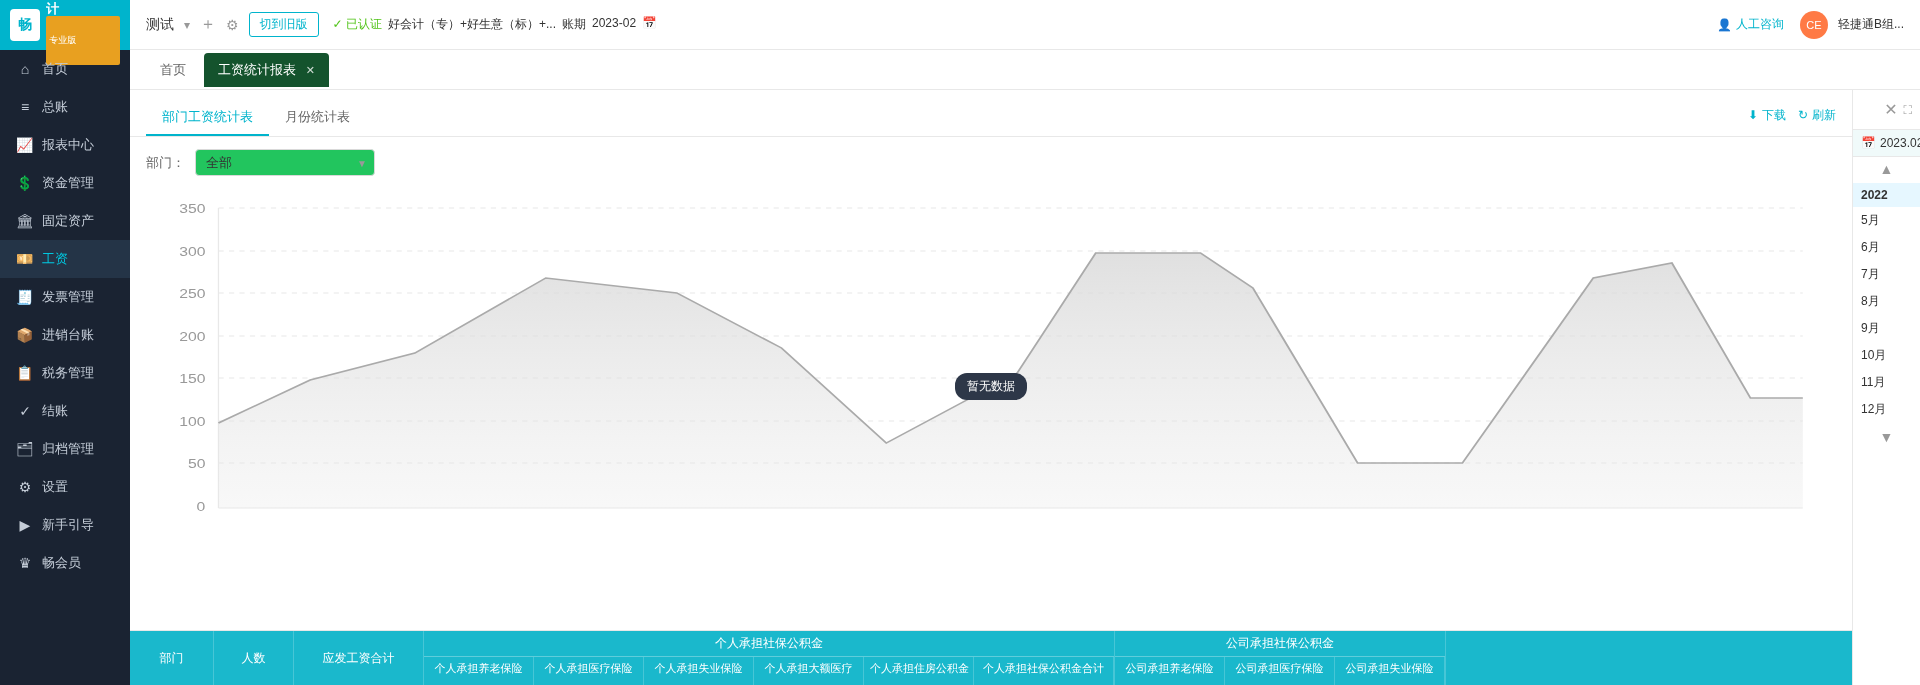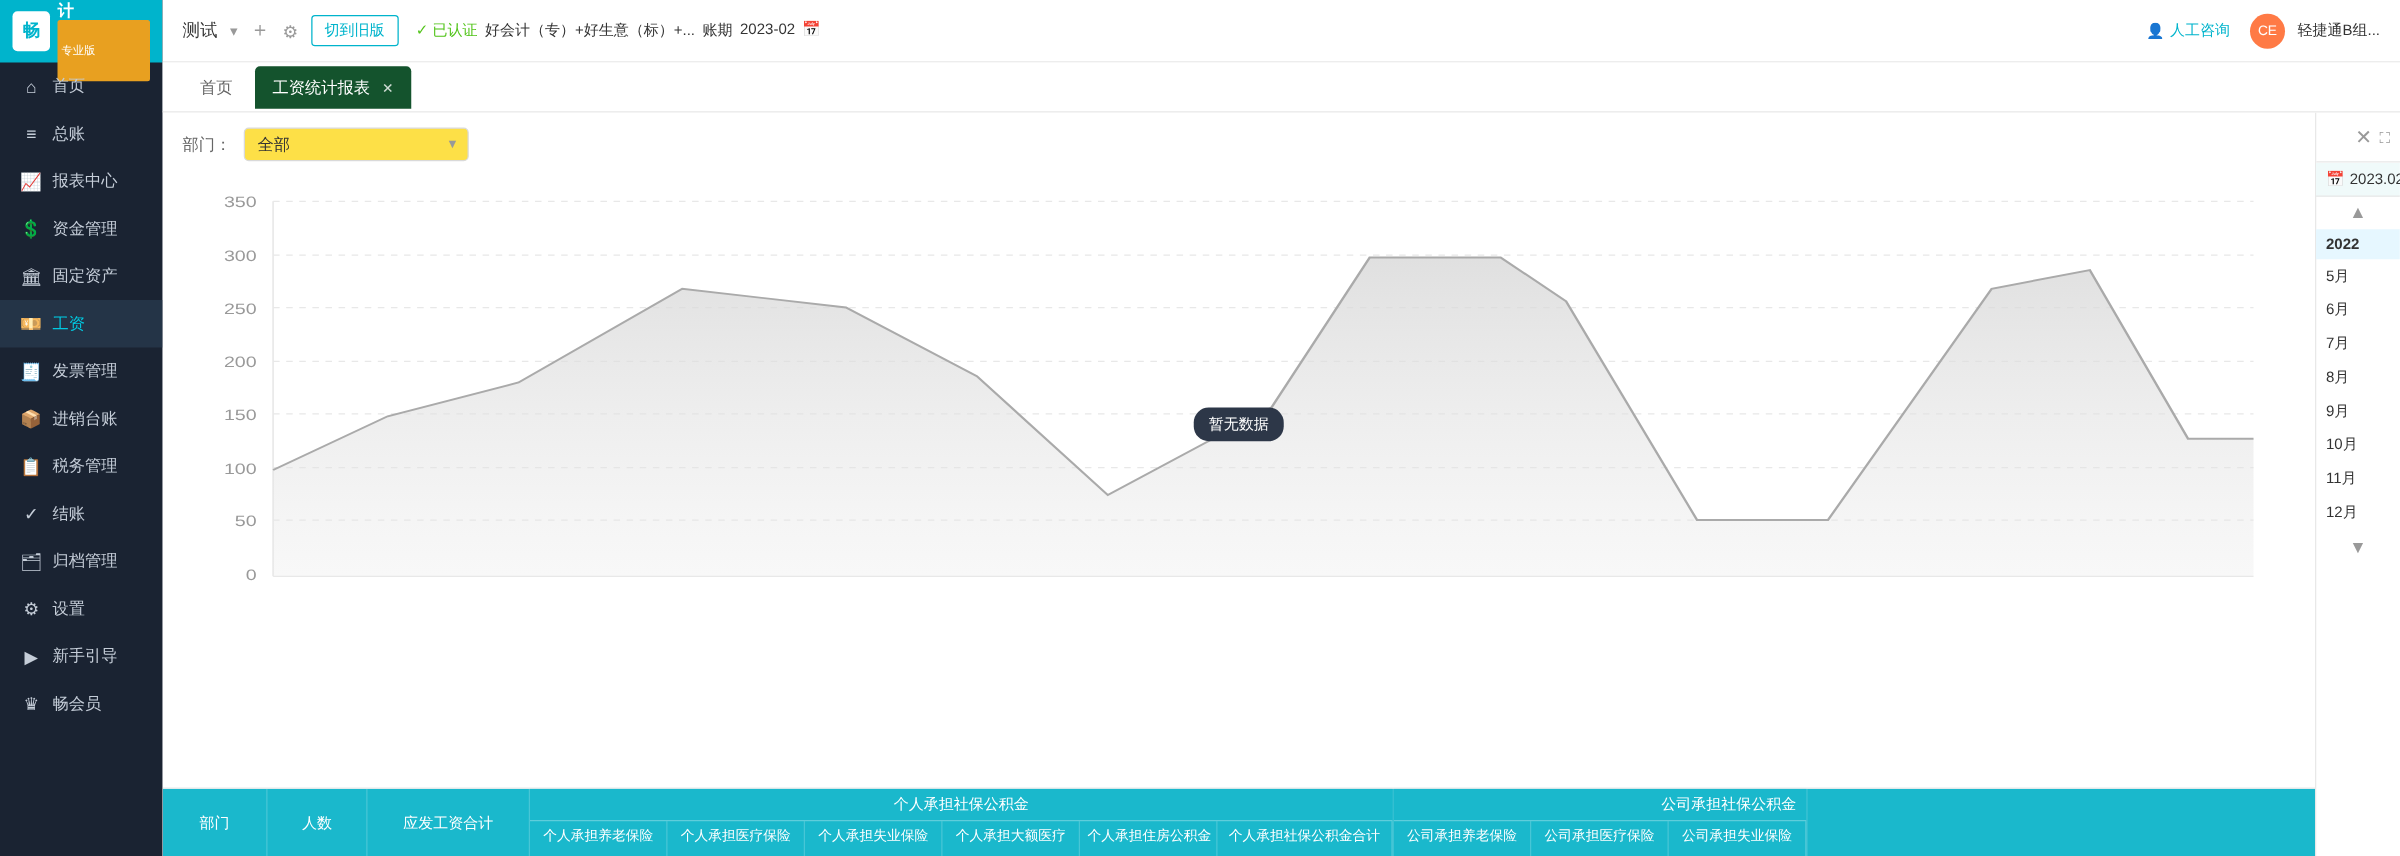--- a/index.html
+++ b/index.html
@@ -187,21 +187,21 @@
       padding: 12px 16px;
       gap: 10px;
     }
     .filter-label { color: #666; font-size: 13px; }
     .filter-select {
       border: 1px solid #d9d9d9;
       border-radius: 4px;
       padding: 5px 28px 5px 10px;
       font-size: 13px;
       color: #333;
-      background: #fde047;
+      background: #22c55e;
       appearance: none;
       width: 180px;
       position: relative;
     }
     .filter-select-wrap {
       position: relative;
       display: inline-block;
     }
     .filter-select-wrap::after {
       content: '▼';
@@ -443,20 +443,38 @@
     <div class="tab-item active">
       <span>工资统计报表</span>
       <span class="tab-close">✕</span>
     </div>
   </div>
 
   <div class="content">
 
     <div class="content-main">
 
+      <div class="subtabs">
+        <div class="subtab active">
+          <span>部门工资统计表</span>
+        </div>
+        <div class="subtab">
+          <span>月份统计表</span>
+        </div>
+        <div class="subtabs-right">
+          <div class="action-btn">
+            <span>⬇</span>
+            <span>下载</span>
+          </div>
+          <div class="action-btn">
+            <span>↻</span>
+            <span>刷新</span>
+          </div>
+        </div>
+      </div>
 
       <div class="filterbar">
         <span class="filter-label">部门：</span>
         <div class="filter-select-wrap">
           <select class="filter-select">
             <option>全部</option>
           </select>
         </div>
       </div>
 
@@ -518,21 +536,21 @@
               <div class="th-sub" style="width:110px;">个人承担养老保险</div>
               <div class="th-sub" style="width:110px;">个人承担医疗保险</div>
               <div class="th-sub" style="width:110px;">个人承担失业保险</div>
               <div class="th-sub" style="width:110px;">个人承担大额医疗</div>
               <div class="th-sub" style="width:110px;">个人承担住房公积金</div>
               <div class="th-sub" style="width:140px;">个人承担社保公积金合计</div>
             </div>
           </div>
 
           <div style="display:flex;flex-direction:column;border-right:1px solid rgba(255,255,255,0.2);">
-            <div style="background:#1ab8cc;color:white;font-size:12px;text-align:right;padding:4px 8px;border-bottom:1px solid rgba(255,255,255,0.3);">公司承担社保公积金</div>
+            <div style="background:#1ab8cc;color:white;font-size:12px;text-align:center;padding:4px 8px;border-bottom:1px solid rgba(255,255,255,0.3);">公司承担社保公积金</div>
             <div style="display:flex;flex:1;">
               <div class="th-sub" style="width:110px;">公司承担养老保险</div>
               <div class="th-sub" style="width:110px;">公司承担医疗保险</div>
               <div class="th-sub" style="width:110px;">公司承担失业保险</div>
             </div>
           </div>
         </div>
       </div>
     </div>
 

